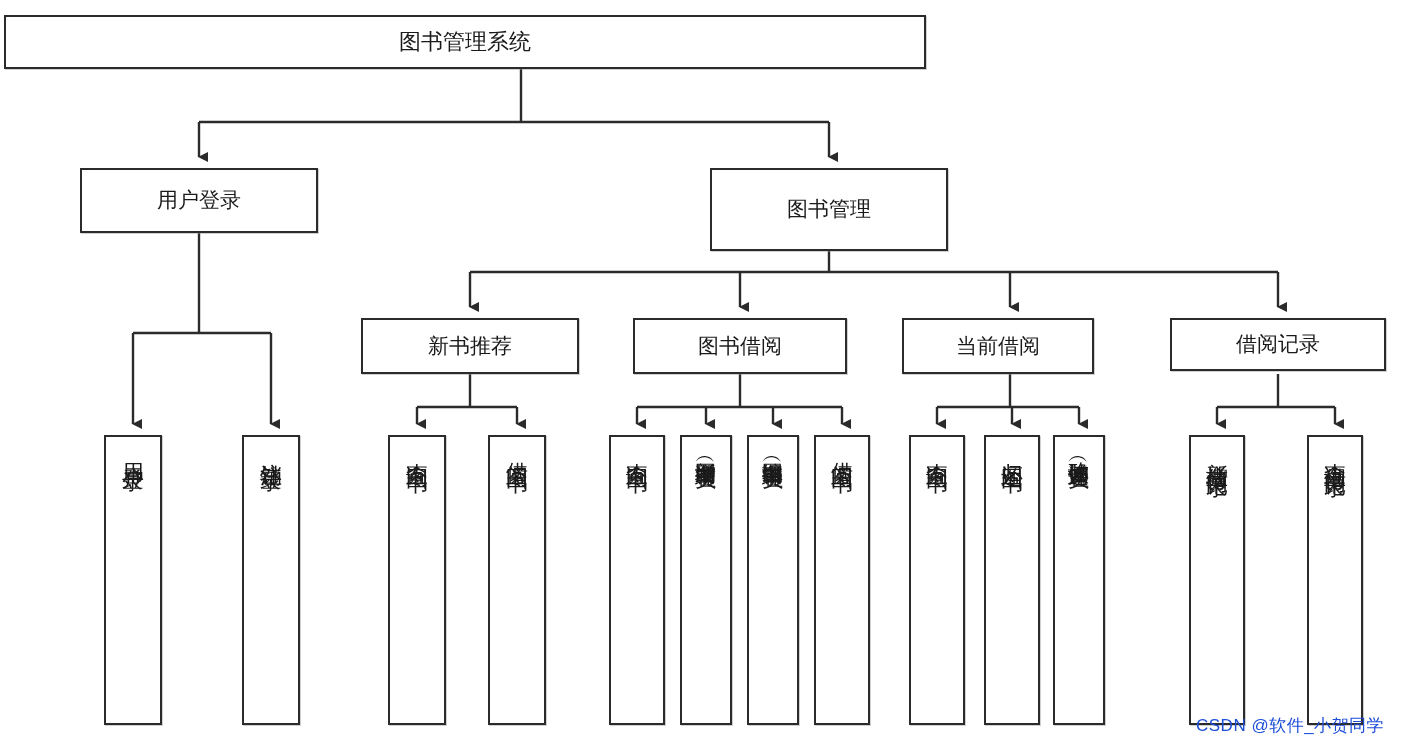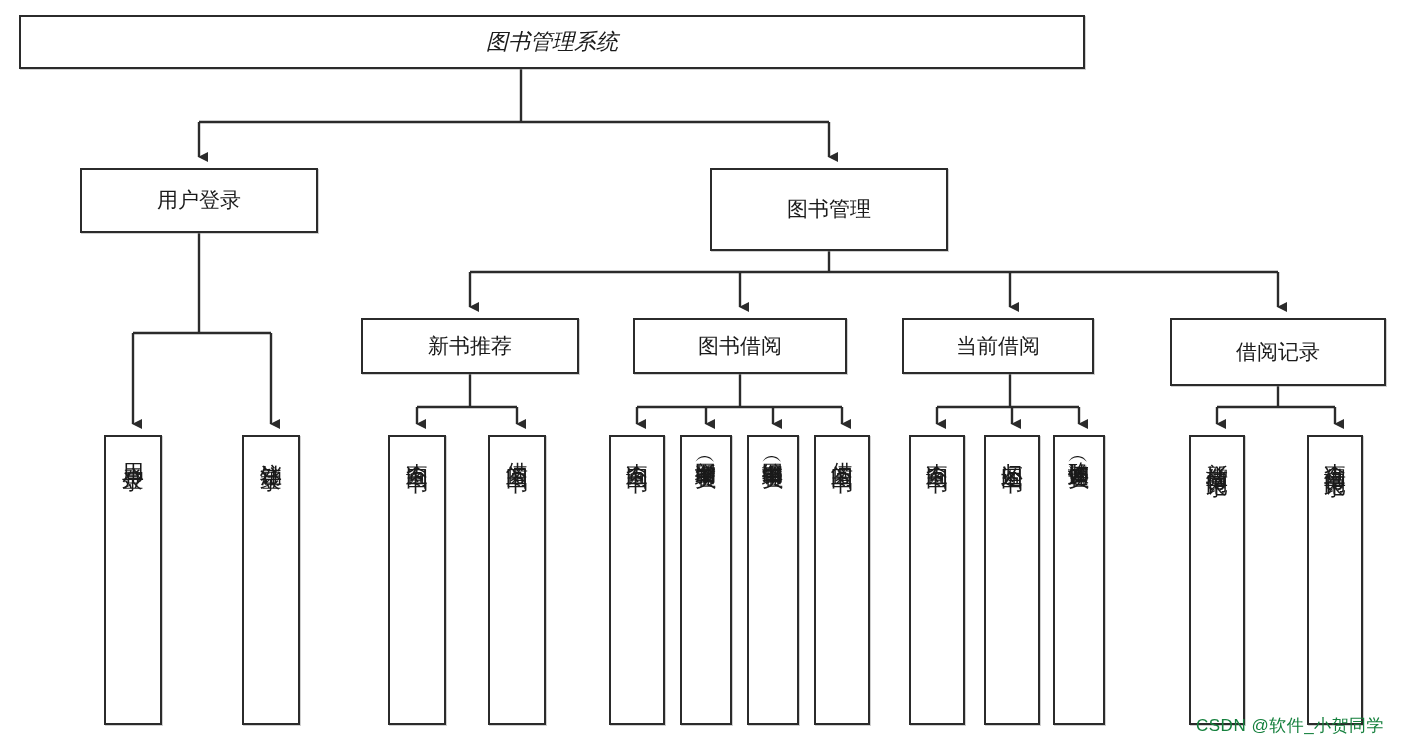--- a/index.html
+++ b/index.html
@@ -60,21 +60,21 @@
     font-size: 22px;
     letter-spacing: 3px;
     line-height: 1;
   }
   .node.vert.tall .lbl {
     font-size: 21px;
     letter-spacing: 1px;
   }
   .watermark {
     position: absolute;
-    color: #15803d;
+    color: #1d4ed8;
     font-size: 17px;
     white-space: nowrap;
     letter-spacing: 0.5px;
   }
 </style>
 </head>
 <body>
 
 <div id="diagram-root">
 
@@ -114,41 +114,41 @@
         <path d="M937,407 L937,424" marker-end="url(#arrow)"></path>
         <path d="M1012,407 L1012,424" marker-end="url(#arrow)"></path>
         <path d="M1079,407 L1079,424" marker-end="url(#arrow)"></path>
         <path d="M1278,374 L1278,407"></path>
         <path d="M1217,407 L1335,407"></path>
         <path d="M1217,407 L1217,424" marker-end="url(#arrow)"></path>
         <path d="M1335,407 L1335,424" marker-end="url(#arrow)"></path>
       </g>
   </svg>
 
-  <div class="node root horiz" id="n-root" style="left: 19px; top: 15px; width: 1066px; height: 54px; font-style: italic;">
+  <div class="node root horiz" id="n-root" style="left: 4px; top: 15px; width: 922px; height: 54px;">
     <span class="lbl">图书管理系统</span>
   </div>
 
   <div class="node horiz" id="n-user-login" style="left: 80px; top: 168px; width: 238px; height: 65px;">
     <span class="lbl">用户登录</span>
   </div>
   <div class="node horiz" id="n-book-manage" style="left: 710px; top: 168px; width: 238px; height: 83px;">
     <span class="lbl">图书管理</span>
   </div>
 
   <div class="node horiz" id="n-book-borrow" style="left: 633px; top: 318px; width: 214px; height: 56px;">
     <span class="lbl">图书借阅</span>
   </div>
   <div class="node horiz" id="n-new-book-rec" style="left: 361px; top: 318px; width: 218px; height: 56px;">
     <span class="lbl">新书推荐</span>
   </div>
   <div class="node horiz" id="n-current-borrow" style="left: 902px; top: 318px; width: 192px; height: 56px;">
     <span class="lbl">当前借阅</span>
   </div>
-  <div class="node horiz" id="n-borrow-record" style="left: 1170px; top: 318px; width: 216px; height: 68px;">
+  <div class="node horiz" id="n-borrow-record" style="left: 1170px; top: 318px; width: 216px; height: 53px;">
     <span class="lbl">借阅记录</span>
   </div>
 
   <div id="leaf-container">
       <div class="node vert" style="left: 104px; top: 435px; width: 58px; height: 290px;">
         <span class="lbl">用户登录</span>
       </div>
       <div class="node vert" style="left: 242px; top: 435px; width: 58px; height: 290px;">
         <span class="lbl">注销登录</span>
       </div>

